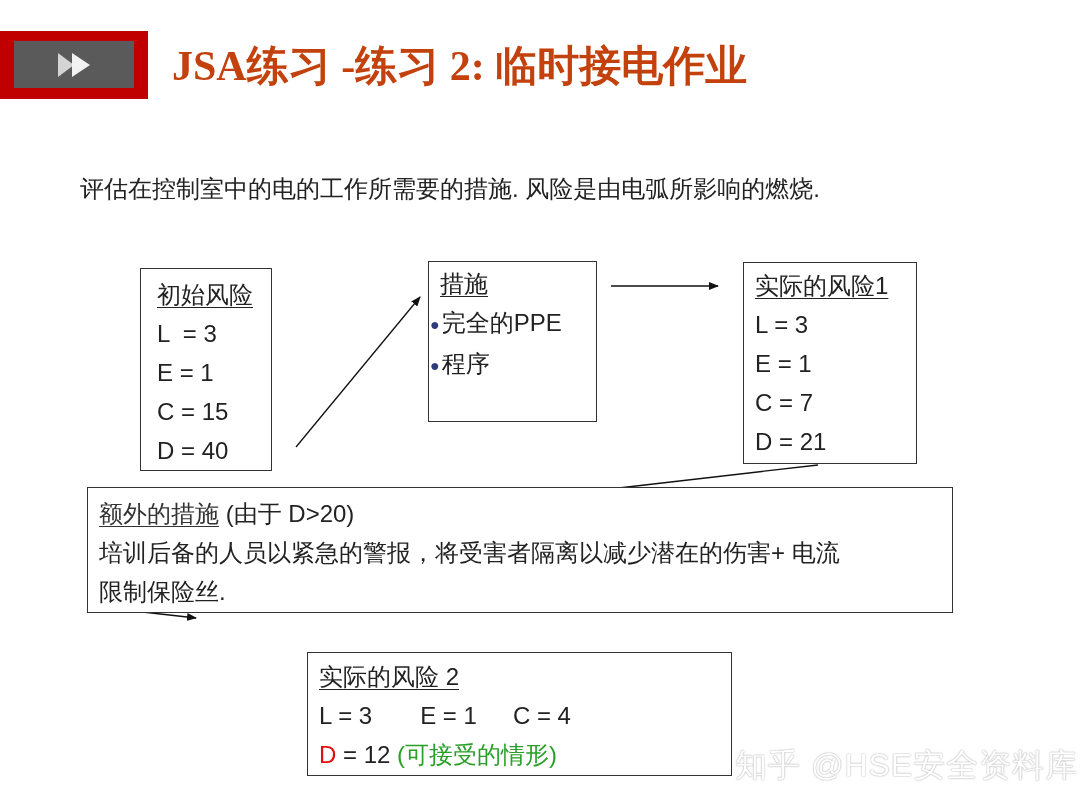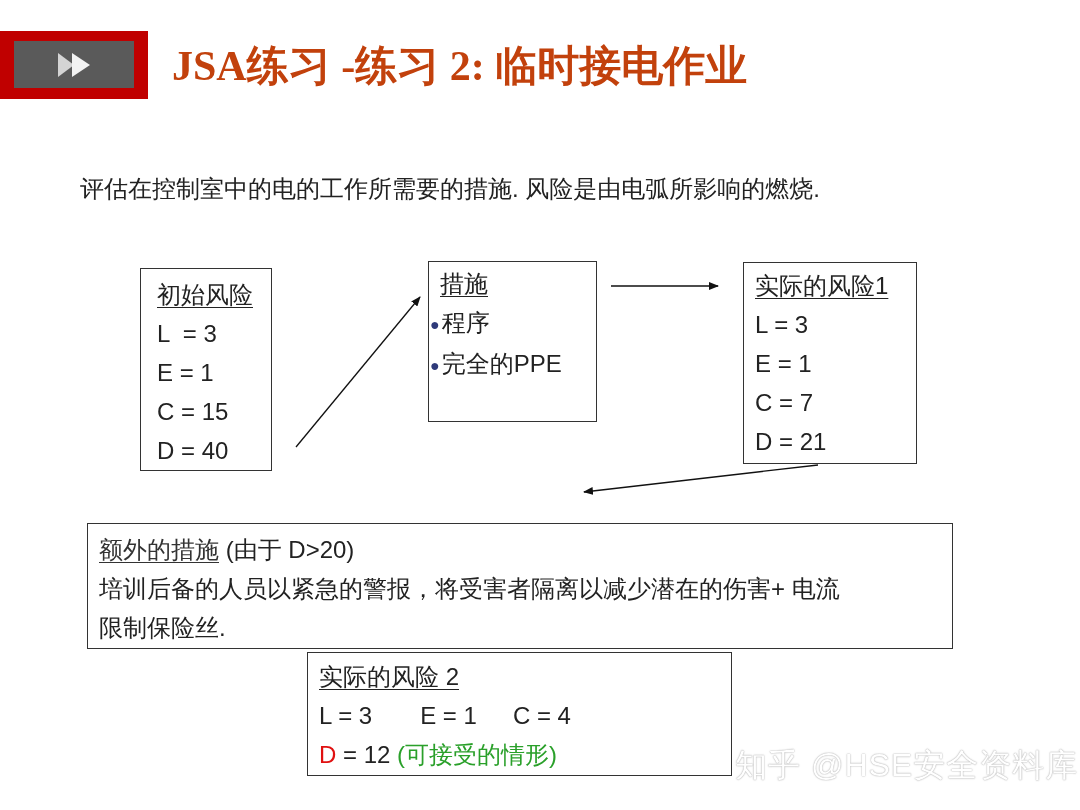--- a/index.html
+++ b/index.html
@@ -53,36 +53,36 @@
   <div class="line u">初始风险</div>
   <div class="line" style="white-space:pre;">L  = 3</div>
   <div class="line">E = 1</div>
   <div class="line">C = 15</div>
   <div class="line">D = 40</div>
 </div>
 
 <div class="box" style="left:428px; top:261px; width:169px; height:161px; padding:2px 0 16px 11px;">
   <div class="line u">措施</div>
   <div class="line" style="margin-left:-10px;">
-    <span class="bullet">●</span><span>程序</span>
+    <span class="bullet">●</span><span>完全的PPE</span>
   </div>
   <div class="line" style="margin-left:-10px;">
-    <span class="bullet">●</span><span>完全的PPE</span>
+    <span class="bullet">●</span><span>程序</span>
   </div>
 </div>
 
 <div class="box" style="left:743px; top:262px; width:174px; height:202px; padding:3px 0 0 11px;">
   <div class="line u">实际的风险1</div>
   <div class="line">L = 3</div>
   <div class="line">E = 1</div>
   <div class="line">C = 7</div>
   <div class="line">D = 21</div>
 </div>
 
-<div class="box" style="left:87px; top:487px; width:866px; height:126px; padding:6px 0 0 11px;margin-top:36px;">
+<div class="box" style="left:87px; top:487px; width:866px; height:126px; padding:6px 0 0 11px;">
   <div class="line">
     <span class="u">额外的措施</span><span> (由于 D&gt;20)</span>
   </div>
   <div class="line">培训后备的人员以紧急的警报，将受害者隔离以减少潜在的伤害+ 电流</div>
   <div class="line">限制保险丝.</div>
 </div>
 
 <div class="box" style="left:307px; top:652px; width:425px; height:124px; padding:4px 0 16px 11px;">
   <div class="line u" style="display:inline-block;">实际的风险 2</div>
   <div class="line">

